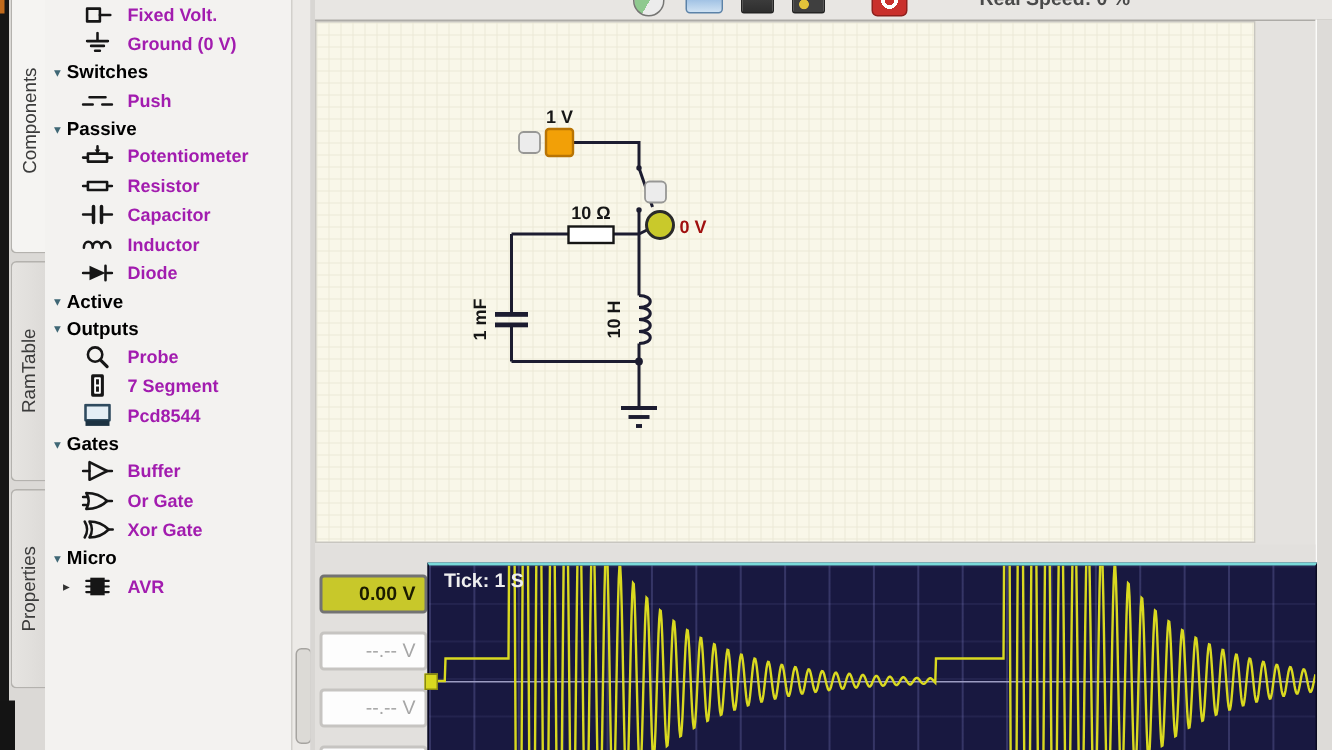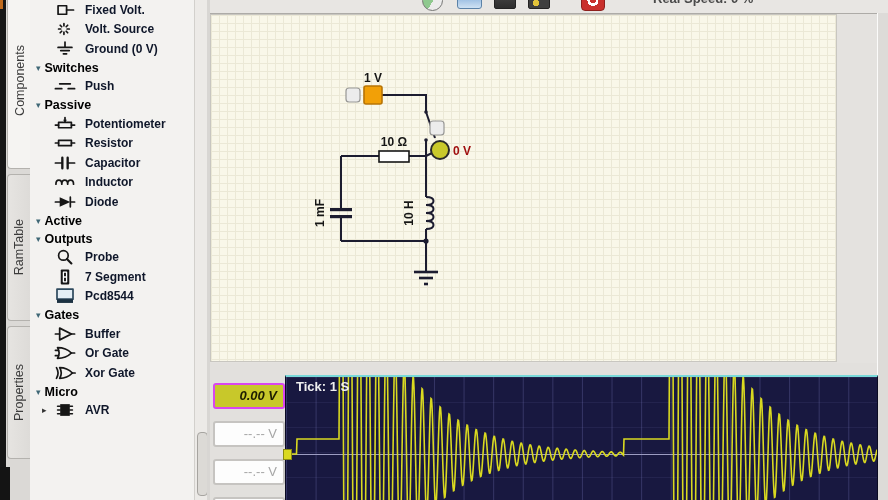--- a/index.html
+++ b/index.html
@@ -19,21 +19,21 @@
   .vtab.active{background:#f5f4f2;width:23px;}
   .vlab{writing-mode:vertical-rl;transform:rotate(180deg);font-size:12.5px;color:#3b3b3b;white-space:nowrap;}
 
   
   #palette{position:absolute;left:30px;top:0;width:177px;height:500px;background:#f3f2f0;border-right:1px solid #b6b4b0;overflow:hidden;}
   .cat{height:18px;display:flex;align-items:center;padding-left:6px;cursor:default;}
   .tri{font-size:9px;color:#3f6775;margin-right:4px;}
   .catlab{font-size:12.5px;font-weight:700;color:#000000;}
   .item{height:19.5px;display:flex;align-items:center;padding-left:24px;}
   .cicon{width:22px;height:16px;flex:0 0 22px;stroke:#161616;stroke-width:1.6;fill:none;stroke-linecap:round;stroke-linejoin:round;margin-right:9px;}
-  .ilab{font-size:12px;font-weight:700;color:#0f172a;white-space:nowrap;}
+  .ilab{font-size:12px;font-weight:700;color:#a21caf;white-space:nowrap;}
   .exp{font-size:9px;color:#333;margin:0 2px 0 -12px;width:10px;}
   #pscroll{position:absolute;left:164px;top:0;width:13px;height:500px;background:#eceae7;border-left:1px solid #d2d0cc;}
   #pthumb{position:absolute;left:1.5px;top:432px;width:9px;height:62px;background:#dcdad6;border:1px solid #a6a4a0;border-radius:4px;}
 
   #splitter{position:absolute;left:207px;top:0;width:3px;height:500px;background:#d8d6d3;}
 
   
   #toolbar{position:absolute;left:210px;top:0;width:678px;height:13px;background:#e8e6e3;border-bottom:1px solid #adaba7;overflow:hidden;}
   .tbi{position:absolute;top:-10px;}
   .power-icon{left:212px;width:19px;height:19px;border-radius:50%;border:1px solid #767674;
@@ -56,21 +56,21 @@
   #circuit-svg{position:absolute;left:0;top:0;}
   #circuit-svg text{font-family:"Liberation Sans",sans-serif;font-size:12px;font-weight:600;fill:#161616;}
 
   #right-strip{position:absolute;left:877px;top:13px;width:11px;height:487px;background:#dddbd8;border-left:1px solid #fbfbfa;}
 
   
   #bottom-area{position:absolute;left:210px;top:363px;width:667px;height:137px;background:#e2e0dd;}
   .chval{position:absolute;left:213px;width:62px;height:22px;border-radius:3px;text-align:right;
       padding-right:6px;line-height:22px;font-size:13px;}
   .chval{border:2px solid #c6c4c1;background:#fdfdfd;color:#a6a6a6;}
-  .chval.active{border:2px solid #d946ef;background:#c8c82a;color:#1c1c00;font-weight:700;font-style:italic;}
+  .chval.active{border:2px solid #737373;background:#c8c82a;color:#1c1c00;font-weight:700;}
   #scope{position:absolute;left:285px;top:375px;width:593px;height:150px;box-sizing:border-box;
       border-top:2px solid #79d9d9;border-left:1px solid #0a0a22;border-right:1px solid #0a0a22;
       background-color:#181840;overflow:hidden;
       background-image:linear-gradient(90deg,rgba(130,130,200,.28) 1px,transparent 1px),
                        linear-gradient(rgba(130,130,200,.10) 1px,transparent 1px);
       background-size:29.6px 25px;}
   #centerline{position:absolute;left:0;top:77px;width:100%;height:1px;background:#9c9cc2;}
   #wave{position:absolute;left:0;top:0;}
   #tick{position:absolute;left:10px;top:2px;font-size:13px;font-weight:700;color:#efefef;}
   #chmarker{position:absolute;left:283px;top:449px;width:7px;height:9px;background:#d9d920;border:1px solid #8a8a10;z-index:3;}
@@ -99,26 +99,20 @@
     <div id="component-list">
         <div class="item">
           <svg class="cicon" viewBox="0 0 20 15">
             <rect x="3.5" y="3.5" width="8" height="8"></rect>
             <path d="M11.5,7.5 H18"></path>
           </svg>
           <span class="ilab">Fixed Volt.</span>
         </div>
         <div class="item">
           <svg class="cicon" viewBox="0 0 20 15">
-            <path d="M9,2.5 V4.5 M9,10.5 V12.5 M4,7.5 H6 M12,7.5 H14 M5.5,4 l1.4,1.4 M11.1,9.6 l1.4,1.4 M12.5,4 l-1.4,1.4 M6.9,9.6 l-1.4,1.4"></path>
-          </svg>
-          <span class="ilab">Volt. Source</span>
-        </div>
-        <div class="item">
-          <svg class="cicon" viewBox="0 0 20 15">
             <path d="M10,1 V6 M3.5,6 H16.5 M6,9 H14 M8.5,12 H11.5"></path>
           </svg>
           <span class="ilab">Ground (0 V)</span>
         </div>
         <div class="cat">
           <span class="tri">▾</span>
           <span class="catlab">Switches</span>
         </div>
         <div class="item">
           <svg class="cicon" viewBox="0 0 20 15">

